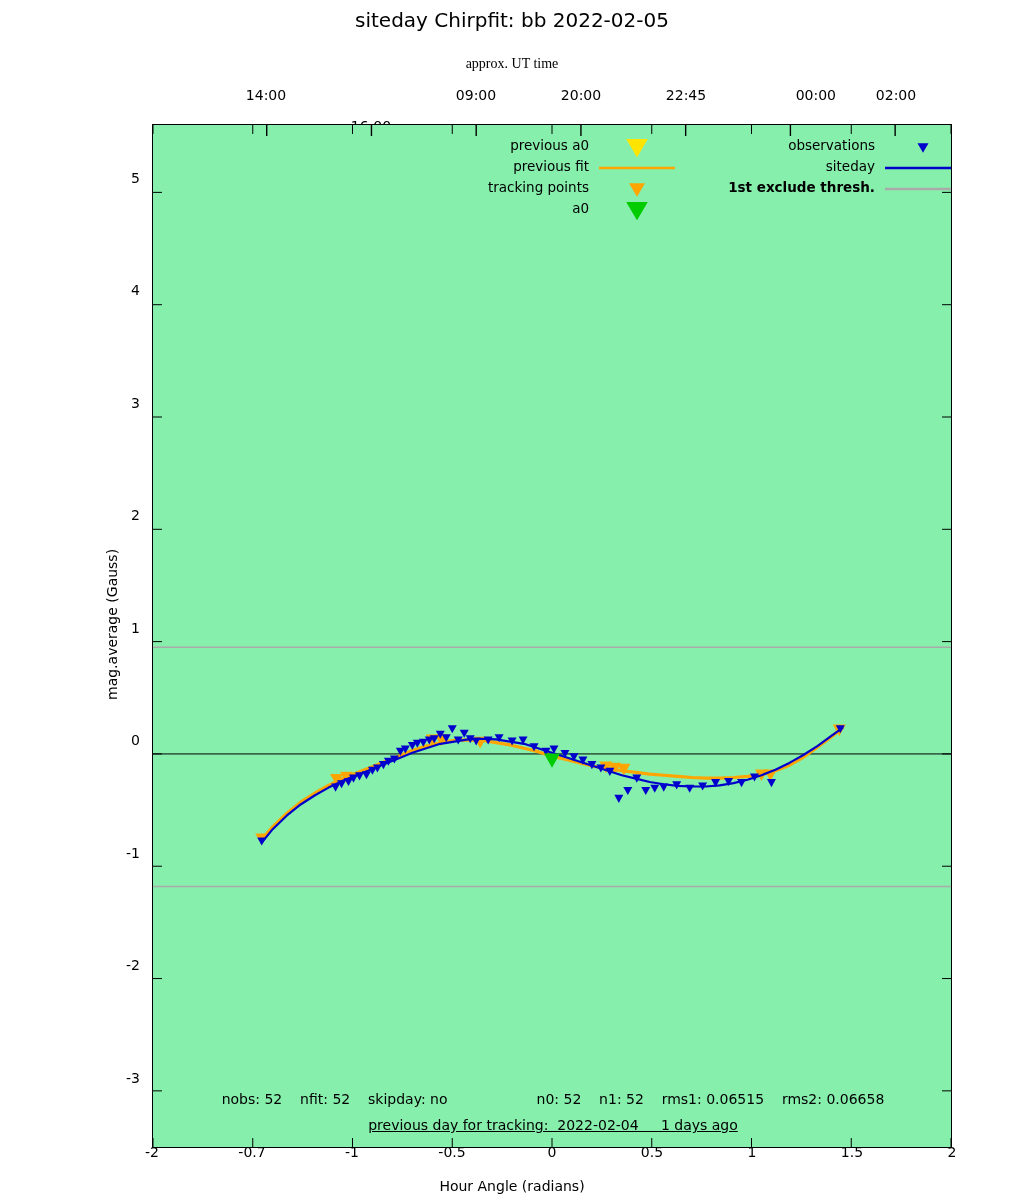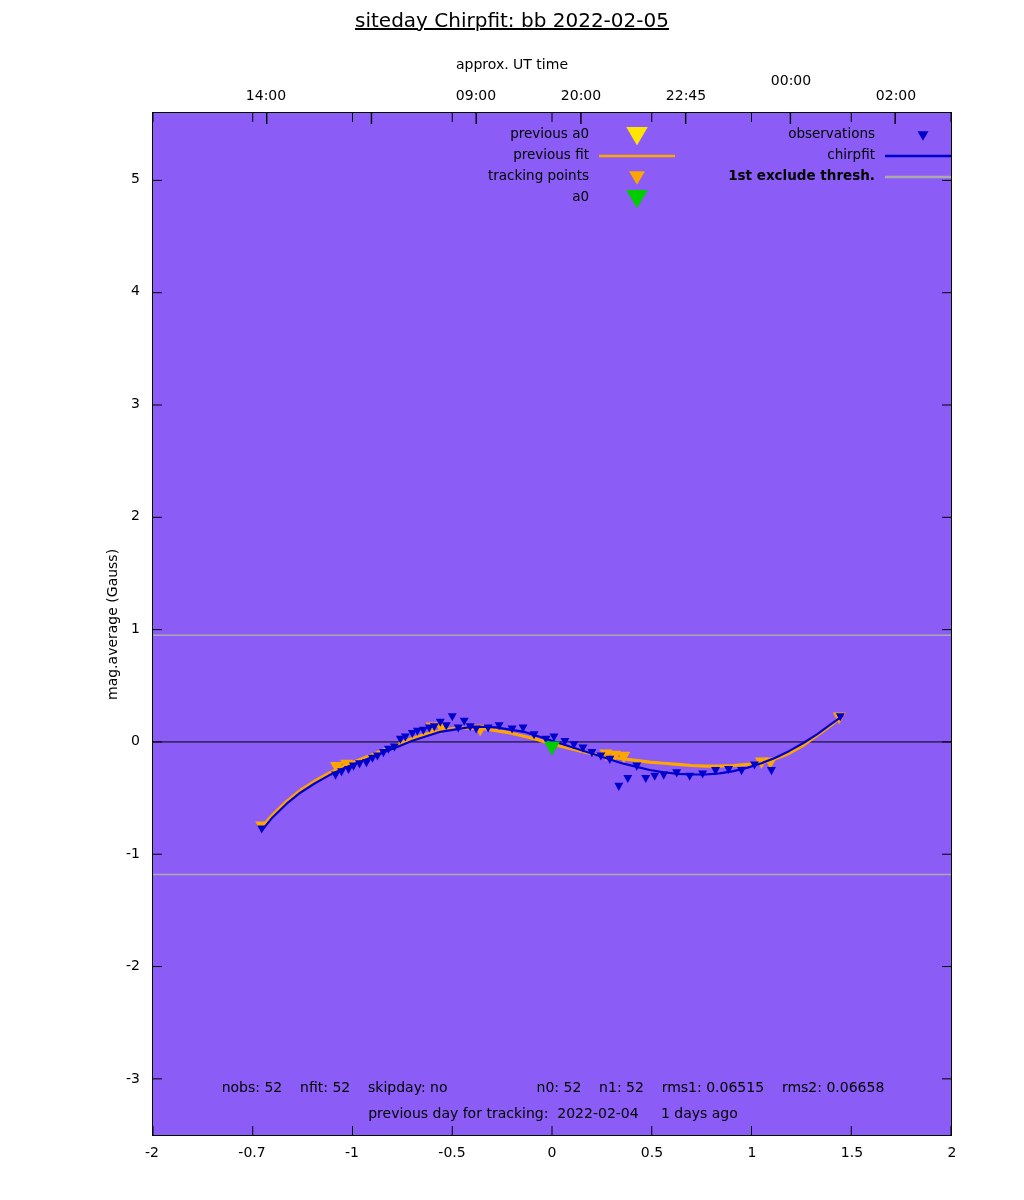--- a/index.html
+++ b/index.html
@@ -20,42 +20,42 @@
     height: 1200px;
   }
   .title {
     position: absolute;
     left: 0;
     top: 8px;
     width: 1024px;
     text-align: center;
     font-size: 20px;
     color: #000;
-    text-decoration: underline;
   }
   .toptitle {
     position: absolute;
     left: 0;
     top: 56px;
     width: 1024px;
     text-align: center;
     font-size: 14px;
     color: #000;
+    font-family: Liberation Serif, serif;
   }
   
   .plot-frame {
     position: absolute;
     left: 152px;
-    top: 112px;
+    top: 124px;
     width: 800px;
     height: 1024px;
     border: 1px solid #000000;
     box-sizing: border-box;
     overflow: hidden;
-    background: #8b5cf6;
+    background: #86efac;
   }
   .svg-layer {
     position: absolute;
     left: 0;
     top: 0;
     width: 100%;
     height: 100%;
   }
   
   .ylab {
@@ -116,20 +116,21 @@
 </style>
 </head>
 <body>
 
 <div id="root">
 
   <div class="title">siteday Chirpfit:  bb  2022-02-05</div>
   <div class="toptitle">approx. UT time</div>
 
   <div class="ylab" id="ylabel-el" style="left:104px; top:700px;">mag.average (Gauss)</div>
+  <div class="xlab">Hour Angle (radians)</div>
 
   <div id="ticks-layer">
       <div class="tick-label tick-x" style="left: 122px; top: 1144px; width: 60px;">-2</div>
       <div class="tick-label tick-x" style="left: 222px; top: 1144px; width: 60px;">-0.7</div>
       <div class="tick-label tick-x" style="left: 322px; top: 1144px; width: 60px;">-1</div>
       <div class="tick-label tick-x" style="left: 422px; top: 1144px; width: 60px;">-0.5</div>
       <div class="tick-label tick-x" style="left: 522px; top: 1144px; width: 60px;">0</div>
       <div class="tick-label tick-x" style="left: 622px; top: 1144px; width: 60px;">0.5</div>
       <div class="tick-label tick-x" style="left: 722px; top: 1144px; width: 60px;">1</div>
       <div class="tick-label tick-x" style="left: 822px; top: 1144px; width: 60px;">1.5</div>
@@ -141,21 +142,21 @@
       <div class="tick-label tick-y" style="left: 82px; top: 619.626px; width: 58px;">1</div>
       <div class="tick-label tick-y" style="left: 82px; top: 507.099px; width: 58px;">2</div>
       <div class="tick-label tick-y" style="left: 82px; top: 394.571px; width: 58px;">3</div>
       <div class="tick-label tick-y" style="left: 82px; top: 282.044px; width: 58px;">4</div>
       <div class="tick-label tick-y" style="left: 82px; top: 169.516px; width: 58px;">5</div>
       <div class="tick-label tick-top" style="left: 221px; top: 87px; width: 90px;">14:00</div>
       <div class="tick-label tick-top" style="left: 326px; top: 87px; width: 90px; margin-top: 31px;">16:00</div>
       <div class="tick-label tick-top" style="left: 431px; top: 87px; width: 90px;">09:00</div>
       <div class="tick-label tick-top" style="left: 536px; top: 87px; width: 90px;">20:00</div>
       <div class="tick-label tick-top" style="left: 641px; top: 87px; width: 90px;">22:45</div>
-      <div class="tick-label tick-top" style="left: 746px; top: 72px; width: 90px;">00:00</div>
+      <div class="tick-label tick-top" style="left: 746px; top: 87px; width: 90px; text-align: right;">00:00</div>
       <div class="tick-label tick-top" style="left: 851px; top: 87px; width: 90px;">02:00</div>
     </div>
 
   <div class="plot-frame">
     <svg class="svg-layer" id="plot-svg" viewBox="0 0 800 1024" preserveAspectRatio="none">
         <line x1="0" y1="523.2527472527472" x2="800" y2="523.2527472527472" stroke="#aaaaaa" stroke-width="1.6"></line>
         <line x1="0" y1="762.9362637362638" x2="800" y2="762.9362637362638" stroke="#aaaaaa" stroke-width="1.6"></line>
         <line x1="0" y1="630.1538461538462" x2="800" y2="630.1538461538462" stroke="#000000" stroke-width="1"></line>
         <polyline points="109.00,715.67 120.00,703.30 134.00,689.79 148.00,678.54 162.00,669.54 176.00,661.66 190.00,654.91 204.00,649.28 218.00,643.66 232.00,638.03 246.00,632.40 260.00,626.78 274.00,622.28 288.00,618.90 302.00,616.65 316.00,616.09 330.00,616.65 344.00,618.90 358.00,621.15 372.00,624.53 386.00,627.90 400.00,632.40 414.00,635.78 428.00,639.16 442.00,642.53 456.00,644.78 470.00,647.03 484.00,648.72 498.00,650.41 512.00,651.53 526.00,652.66 540.00,653.78 554.00,654.35 568.00,654.35 582.00,653.78 596.00,652.66 610.00,650.97 624.00,647.03 638.00,641.41 652.00,633.53 666.00,623.40 680.00,613.27 688.00,606.52" fill="none" stroke="#ffa500" stroke-width="3.2" stroke-linejoin="round" stroke-linecap="round"></polyline>
         <polygon points="102.49999999999999,709.8247252747252 115.49999999999999,709.8247252747252 108.99999999999999,721.5247252747253" fill="#ffa500"></polygon>
@@ -284,28 +285,28 @@
             <polygon points="30,2.2 46,2.2 38,15.8" fill="#ffa500"></polygon>
           </svg></div>
         <div class="legend-label" style="left: 176px; top: 75px; width: 260px;">a0</div>
         <div class="legend-sym" style="left: 446px; top: 77px; width: 76px; height: 18px;"><svg width="76" height="18">
             <polygon points="27,-0.34999999999999964 49,-0.34999999999999964 38,18.35" fill="#00cc00"></polygon>
           </svg></div>
         <div class="legend-label" style="left: 462px; top: 12px; width: 260px;">observations</div>
         <div class="legend-sym" style="left: 732px; top: 14px; width: 76px; height: 18px;"><svg width="76" height="18">
             <polygon points="32.5,4.325 43.5,4.325 38,13.675" fill="#0000cc"></polygon>
           </svg></div>
-        <div class="legend-label" style="left: 462px; top: 33px; width: 260px;">chirpfit</div>
+        <div class="legend-label" style="left: 462px; top: 33px; width: 260px;">siteday</div>
         <div class="legend-sym" style="left: 732px; top: 35px; width: 76px; height: 14px;"><svg width="76" height="14">
             <line x1="0" y1="7" x2="76" y2="7" stroke="#0000cc" stroke-width="2.4"></line>
           </svg></div>
         <div class="legend-label" style="left: 462px; top: 54px; width: 260px; font-weight: bold;">1st exclude thresh.</div>
         <div class="legend-sym" style="left: 732px; top: 56px; width: 76px; height: 14px;"><svg width="76" height="14">
             <line x1="0" y1="7" x2="76" y2="7" stroke="#aaaaaa" stroke-width="2.4"></line>
           </svg></div>
       </div>
     <div id="annot-layer">
         <div class="annot" style="left: 0px; top: 966px; width: 800px; text-align: center;">nobs: 52    nfit: 52    skipday: no                    n0: 52    n1: 52    rms1: 0.06515    rms2: 0.06658</div>
-        <div class="annot" style="left: 0px; top: 992px; width: 800px; text-align: center;">previous day for tracking:  2022-02-04     1 days ago</div>
+        <div class="annot" style="left: 0px; top: 992px; width: 800px; text-align: center; text-decoration: underline;">previous day for tracking:  2022-02-04     1 days ago</div>
       </div>
   </div>
 
 </div>
 
 </body></html>

